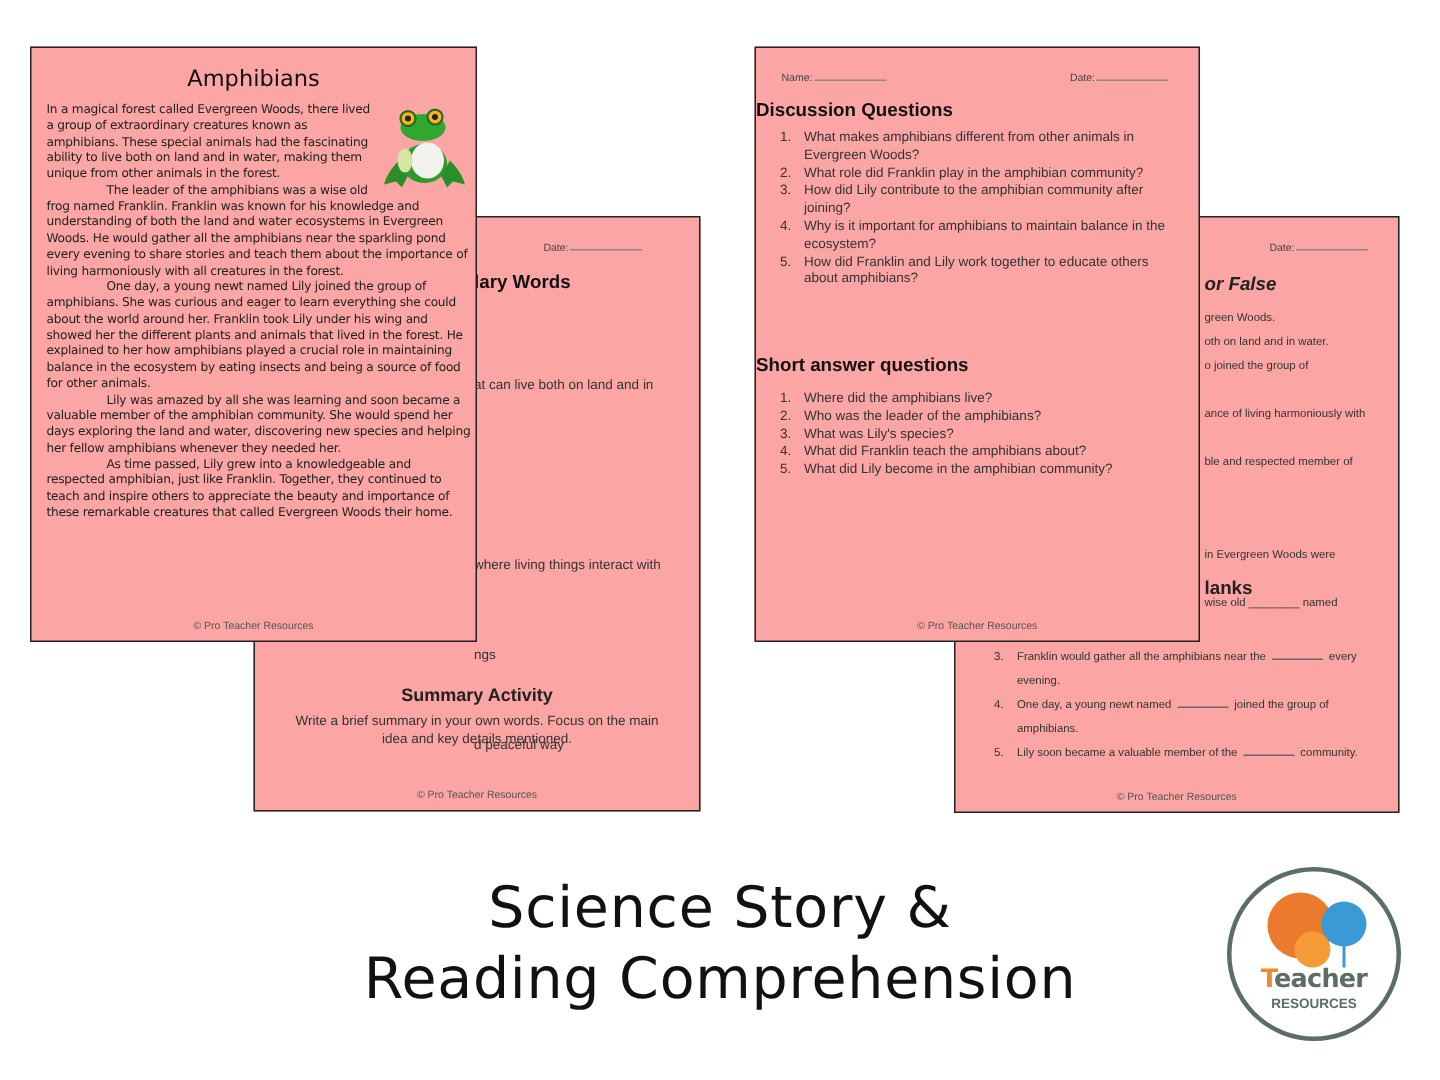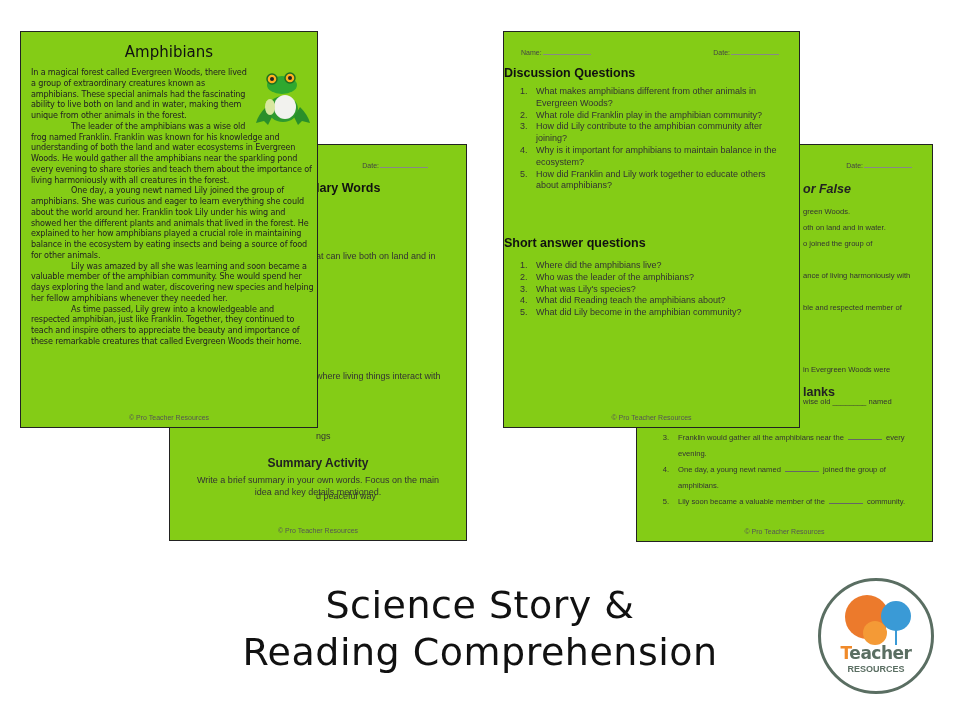--- a/index.html
+++ b/index.html
@@ -3,21 +3,21 @@
 <meta charset="utf-8">
 <style>
   html, body { margin: 0; padding: 0; }
   body {
     width: 960px; height: 720px; position: relative; overflow: hidden;
     background: #ffffff;
     font-family: "Liberation Sans", sans-serif;
     color: #222;
   }
   .page {
-    position: absolute; background: #84cc16;
+    position: absolute; background: #fca5a5;
     border: 1.5px solid #222; box-sizing: border-box; overflow: hidden;
   }
   .footer {
     position: absolute; left: 0; right: 0; bottom: 6px;
     text-align: center; font-size: 7px; color: #555;
     font-family: "Liberation Sans", sans-serif;
   }
   .date-line, .name-line {
     position: absolute; font-size: 7px; color: #444;
     font-family: "Liberation Sans", sans-serif;
@@ -207,21 +207,21 @@
     <li>What role did Franklin play in the amphibian community?</li>
     <li>How did Lily contribute to the amphibian community after joining?</li>
     <li>Why is it important for amphibians to maintain balance in the ecosystem?</li>
     <li>How did Franklin and Lily work together to educate others about amphibians?</li>
   </ol>
   <div class="ws-title s">Short answer questions</div>
   <ol class="qlist sq">
     <li>Where did the amphibians live?</li>
     <li>Who was the leader of the amphibians?</li>
     <li>What was Lily's species?</li>
-    <li>What did Reading teach the amphibians about?</li>
+    <li>What did Franklin teach the amphibians about?</li>
     <li>What did Lily become in the amphibian community?</li>
   </ol>
   <div class="footer">© Pro Teacher Resources</div>
 </div>
 
 <div class="promo-title">
   <div>Science Story &amp;</div>
   <div>Reading Comprehension</div>
 </div>
 

